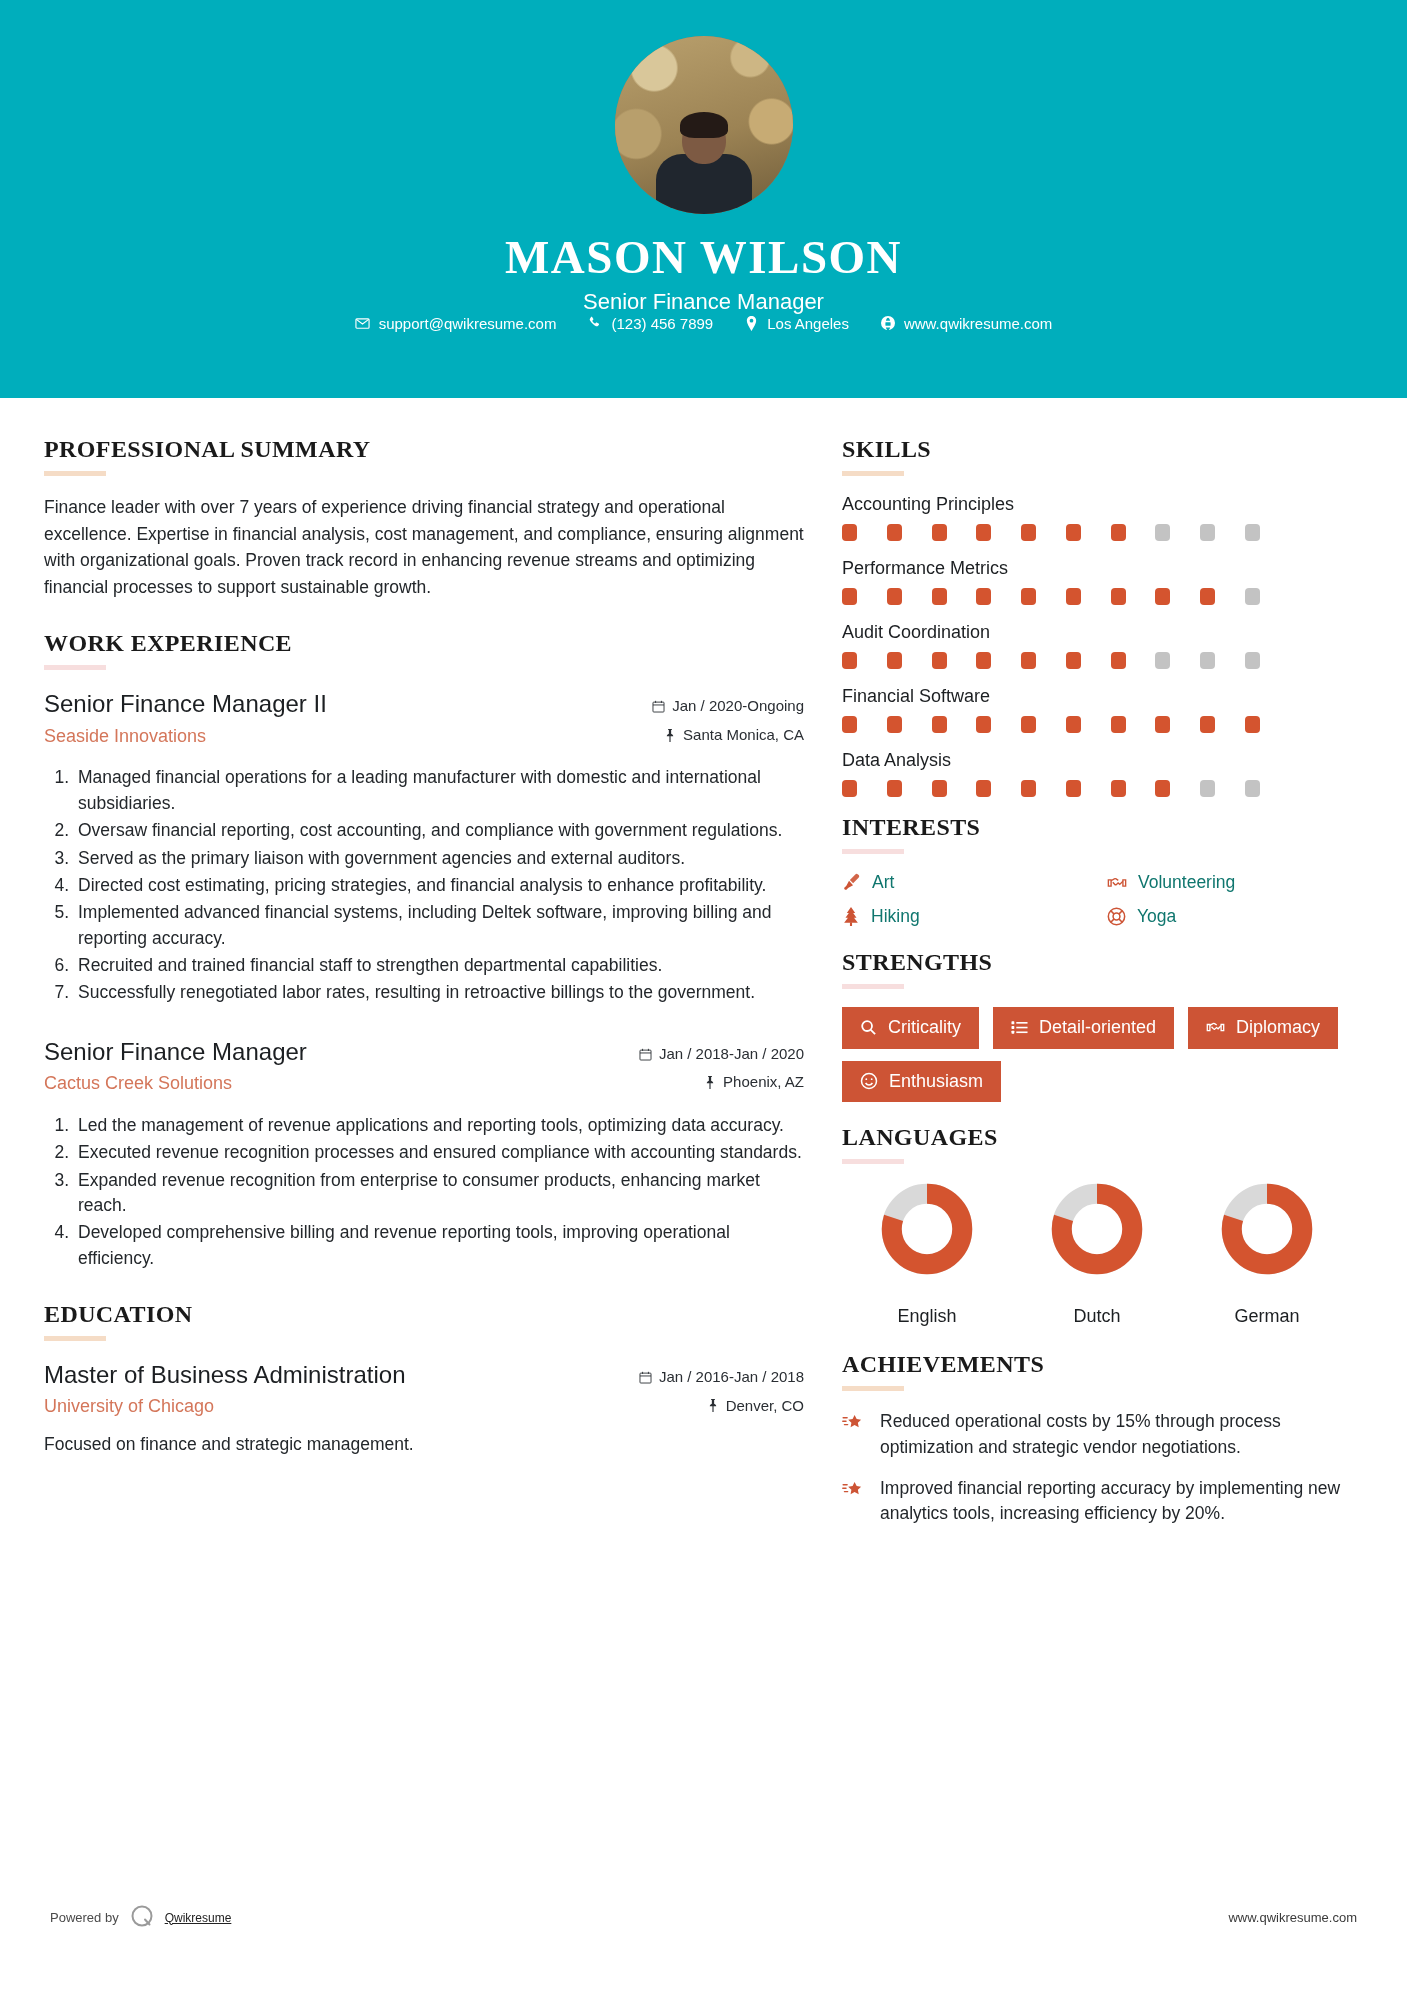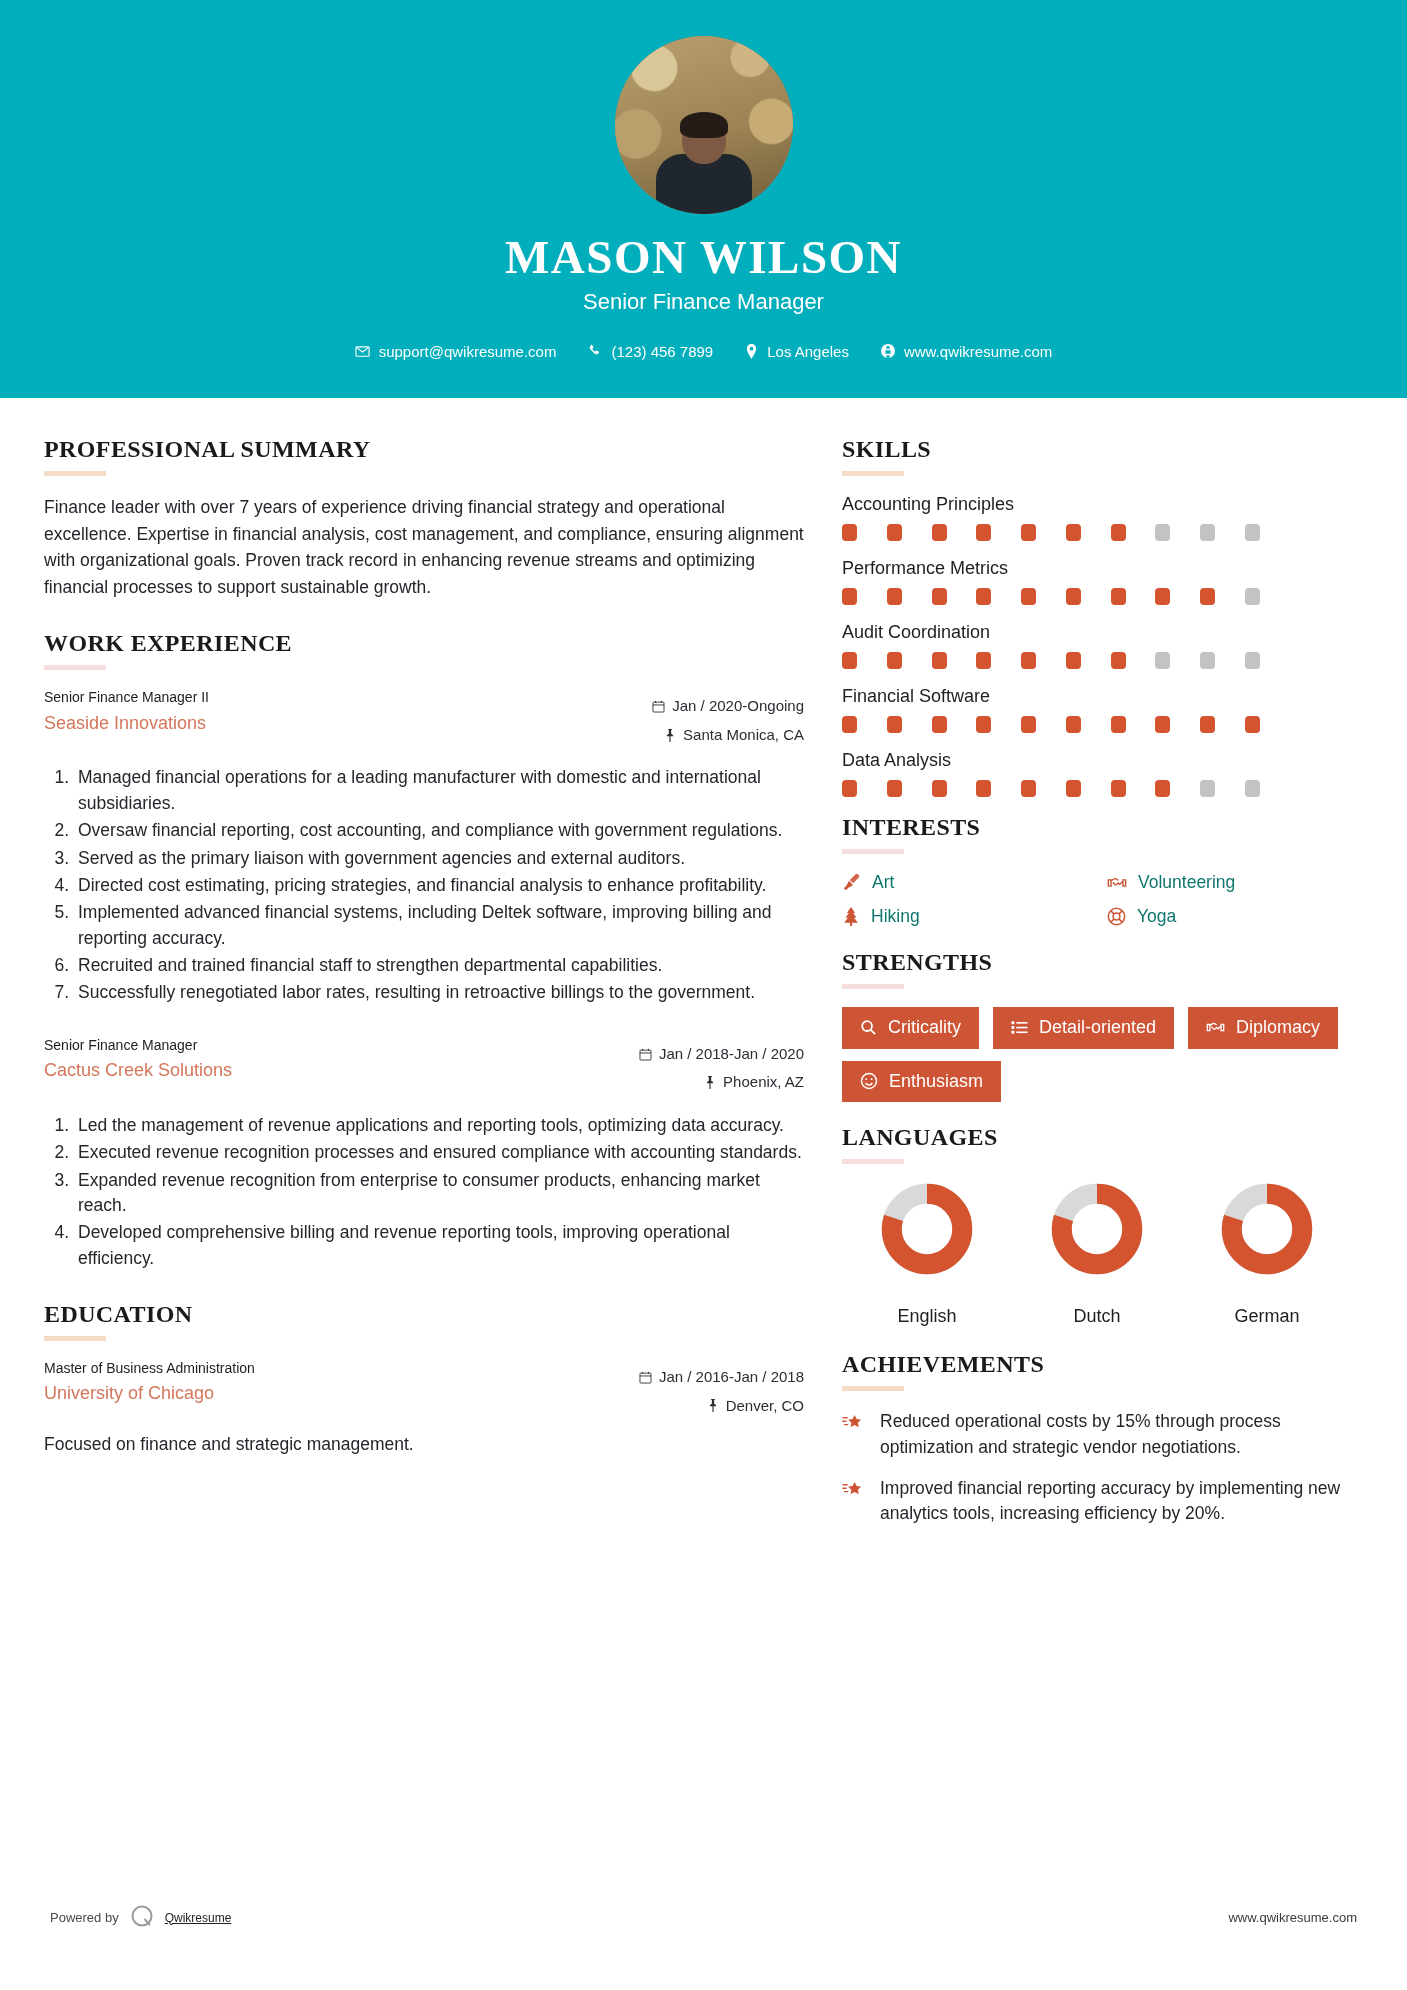--- a/index.html
+++ b/index.html
@@ -94,21 +94,20 @@
     color: #ffffff;
     line-height: 1.08;
   }
   .role {
     margin-top: 6px;
     font-size: 22px;
     color: #ffffff;
     font-weight: 400;
   }
   .contact {
-    margin-top: 28px;
     display: flex;
     justify-content: center;
     align-items: center;
     gap: 0;
     color: #ffffff;
     font-size: 15px;
   }
   .contact-item {
     display: inline-flex;
     align-items: center;
@@ -154,21 +153,21 @@
 
   
   .exp-block { margin-bottom: 30px; }
   .exp-head {
     display: flex;
     justify-content: space-between;
     align-items: flex-start;
   }
   .exp-left { flex: 1 1 auto; }
   .exp-title {
-    font-size: 14px;
+    font-size: 24px;
     color: #1c1f22;
     font-weight: 400;
     line-height: 1.3;
   }
   .exp-company {
     font-size: 18px;
     color: #d4765a;
     margin-top: 6px;
   }
   .exp-meta {

